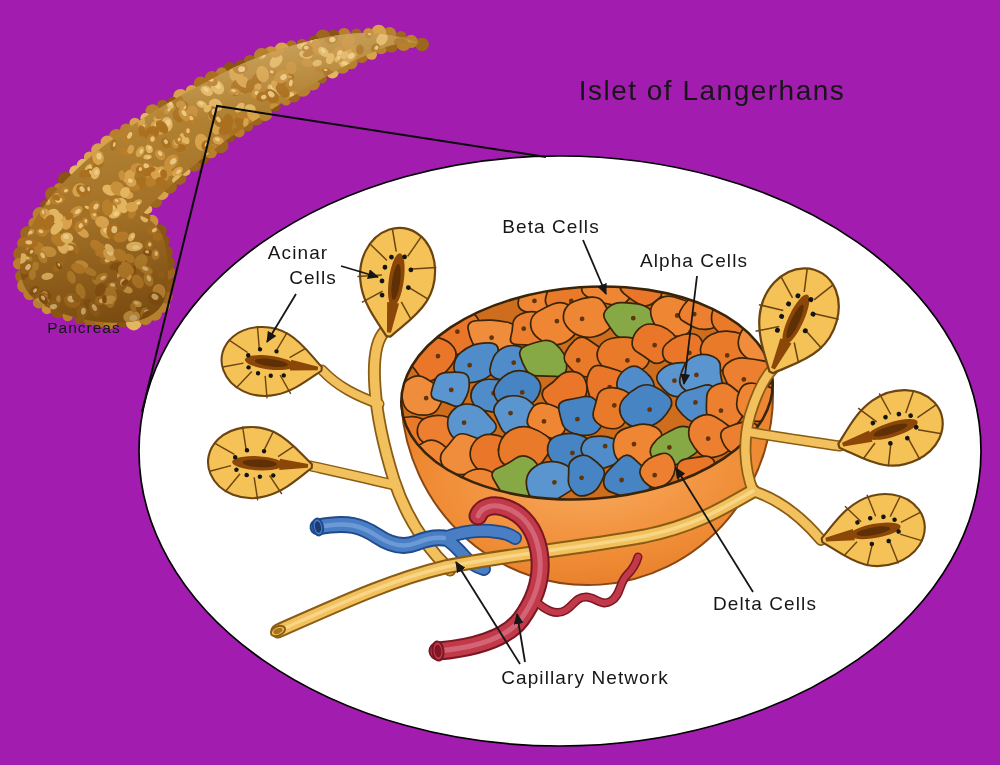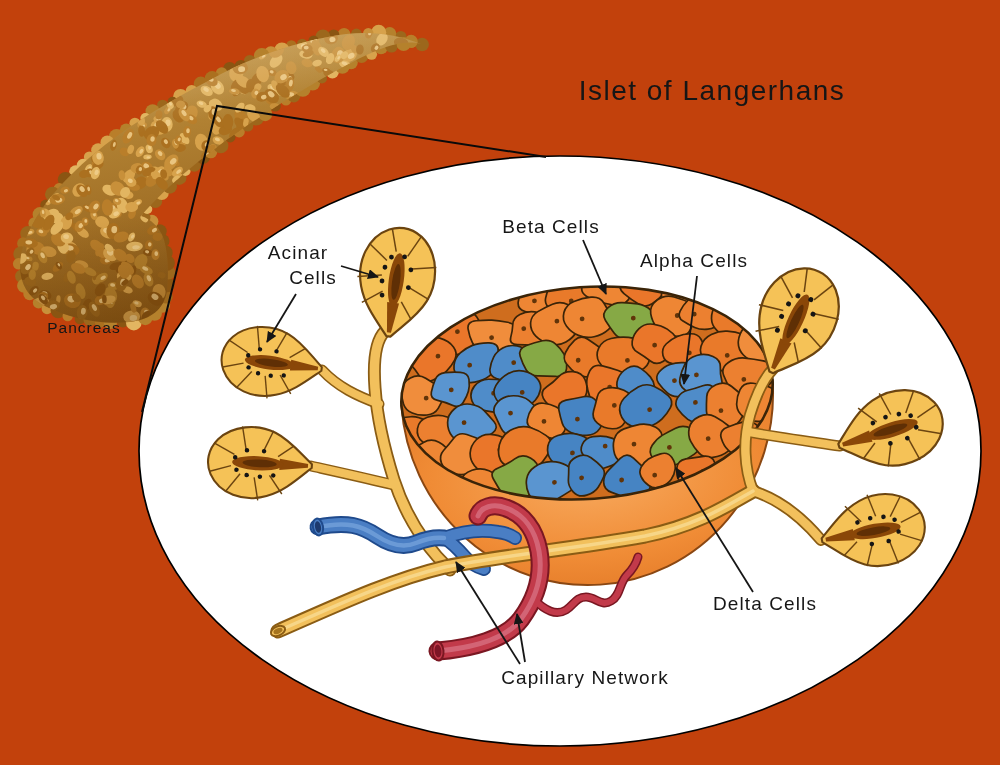--- a/index.html
+++ b/index.html
@@ -1,16 +1,16 @@
 <!DOCTYPE html>
 <html><head>
 <meta charset="utf-8">
 <style>
   html,body{margin:0;padding:0;background:#ffffff;}
-  #stage{position:relative;width:1000px;height:765px;background:#c2410c;overflow:hidden;}
+  #stage{position:relative;width:1000px;height:765px;background:#a21caf;overflow:hidden;}
   svg{display:block;}
   text{font-family:"Liberation Sans","DejaVu Sans",sans-serif;fill:#161616;}
   .lbl{font-size:19px;letter-spacing:1.1px;}
   .title{font-size:28px;letter-spacing:1.5px;}
   .small{font-size:15.5px;letter-spacing:1px;}
   .leader{stroke:#161616;stroke-width:1.8;fill:none;}
   .mag{stroke:#0a0a0a;stroke-width:2;fill:none;stroke-linejoin:miter;}
   .scope{fill:#ffffff;stroke:#000000;stroke-width:1.7;}
   .duct-under{stroke:#8a5c14;fill:none;stroke-linecap:round;stroke-linejoin:round;}
   .duct-over{stroke:#f2c05c;fill:none;stroke-linecap:round;stroke-linejoin:round;}

